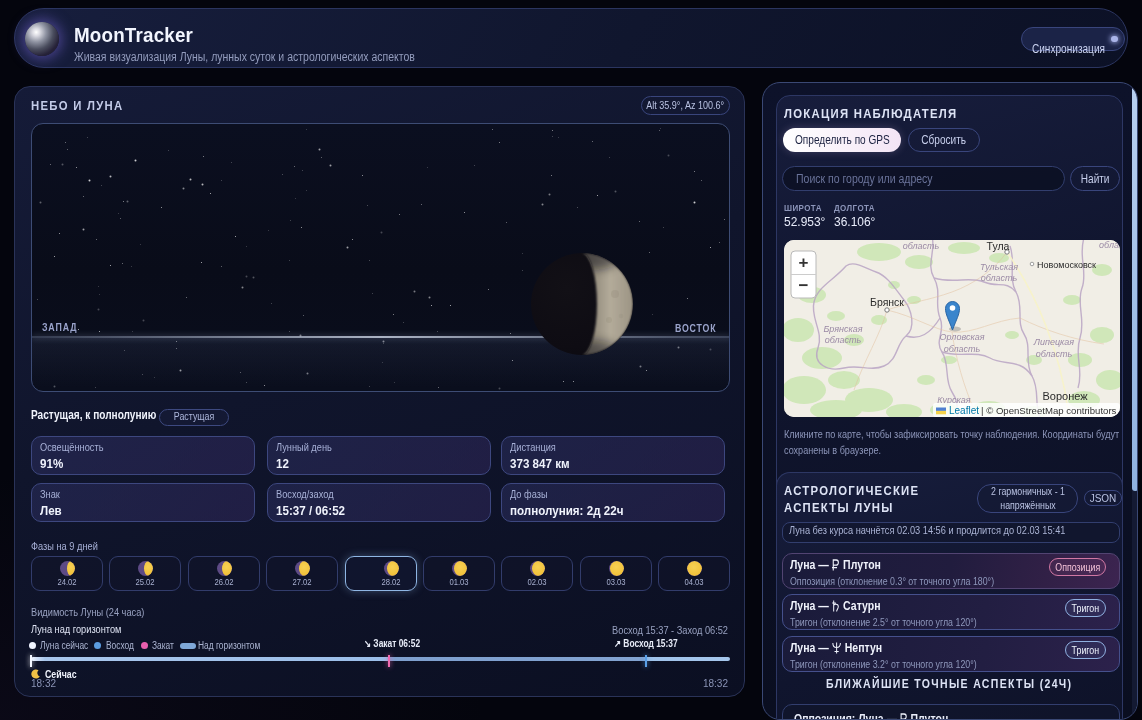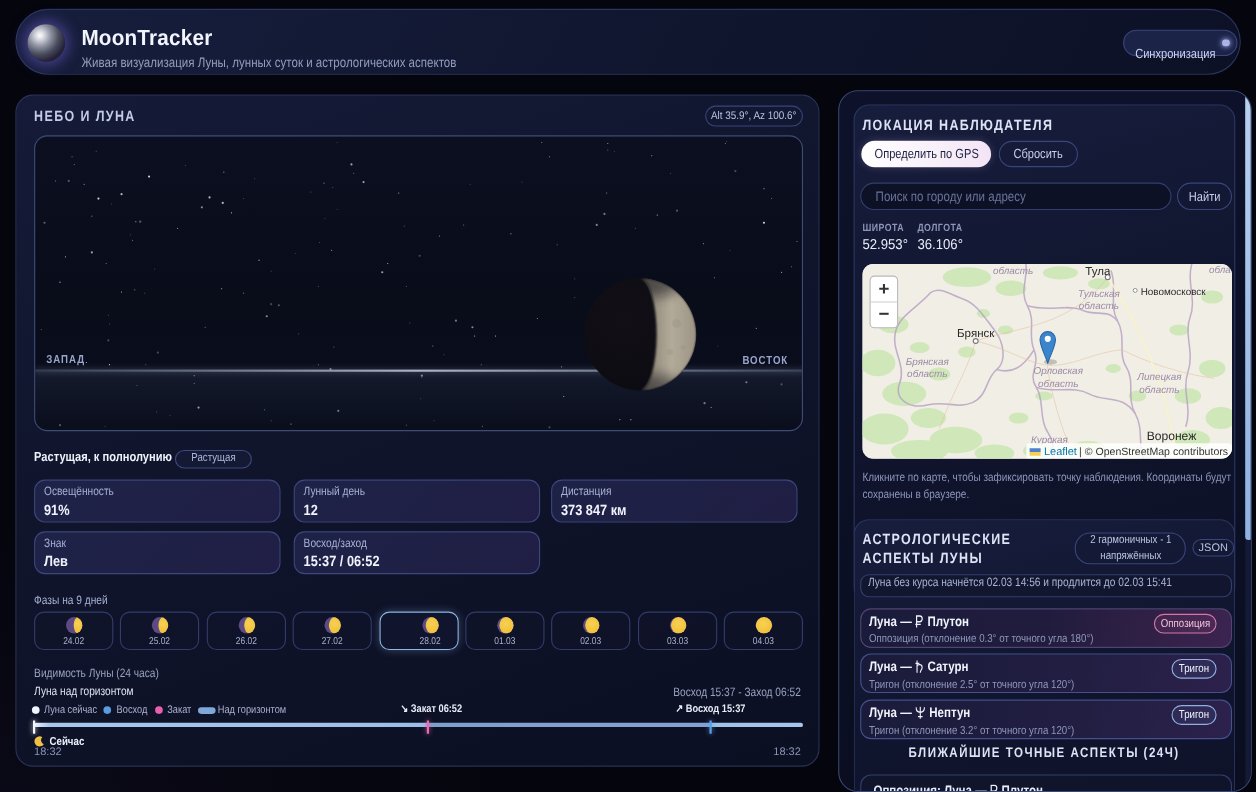--- a/index.html
+++ b/index.html
@@ -179,20 +179,24 @@
       <div class="v">373 847 км</div>
     </div>
   <div class="icard abs" style="left:16px;top:396px">
       <div class="l">Знак</div>
       <div class="v">Лев</div>
     </div>
   <div class="icard abs" style="left:252px;top:396px">
       <div class="l">Восход/заход</div>
       <div class="v">15:37 / 06:52</div>
     </div>
+  <div class="icard abs" style="left:486px;top:396px">
+      <div class="l">До фазы</div>
+      <div class="v">полнолуния: 2д 22ч</div>
+    </div>
   <div id="phases-lab" class="abs"><span class="cx">Фазы на 9 дней</span></div>
   <div class="pcard abs" style="left:16px">
       <div class="pmoon">
         <i style="width:8px"></i>
       </div>
       <div class="pdate">24.02</div>
     </div>
   <div class="pcard abs" style="left:94px">
       <div class="pmoon">
         <i style="width:9px"></i>

